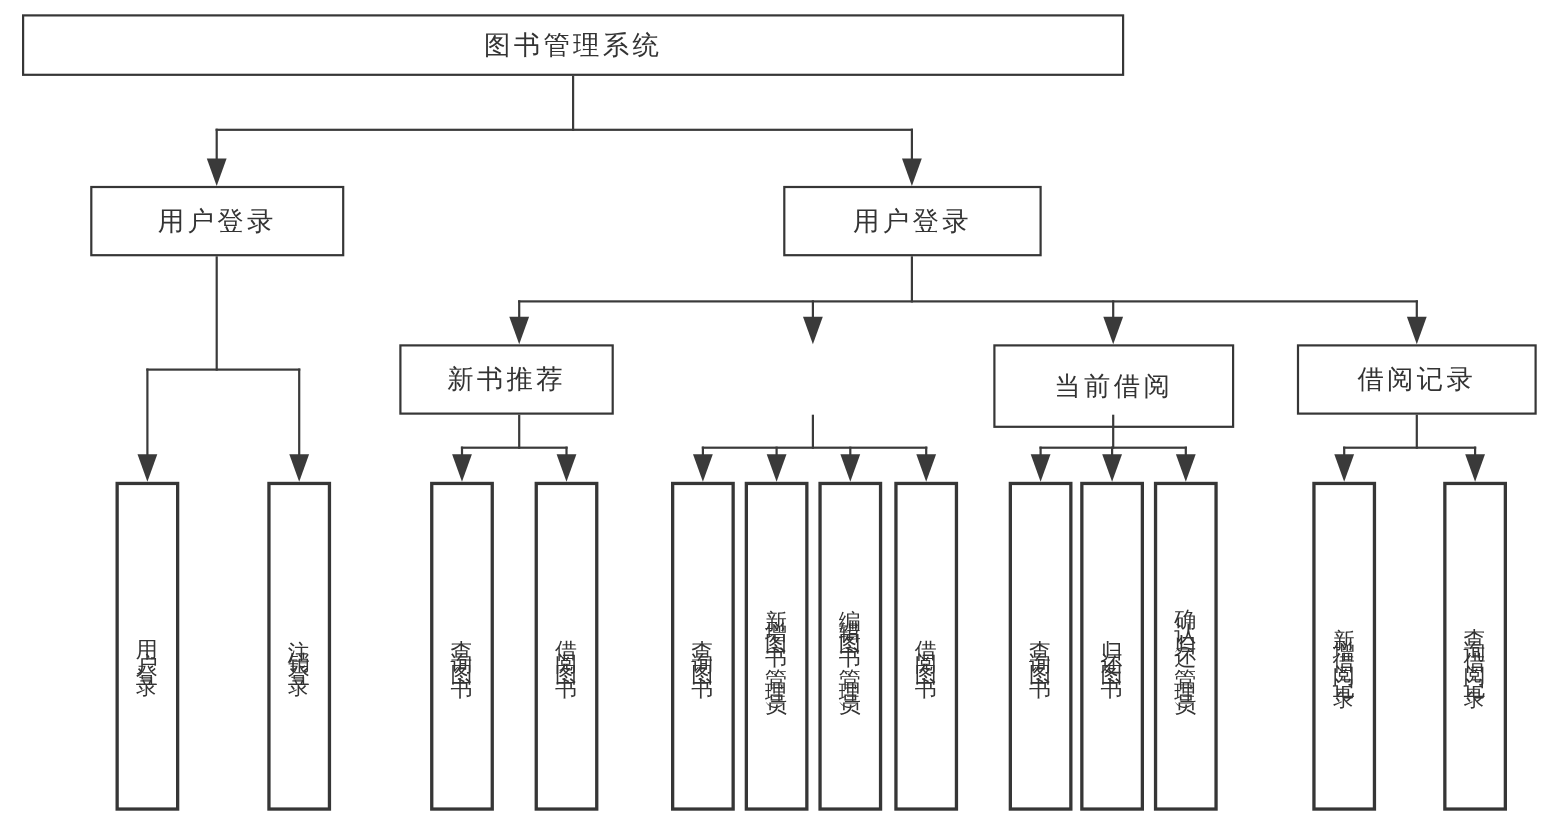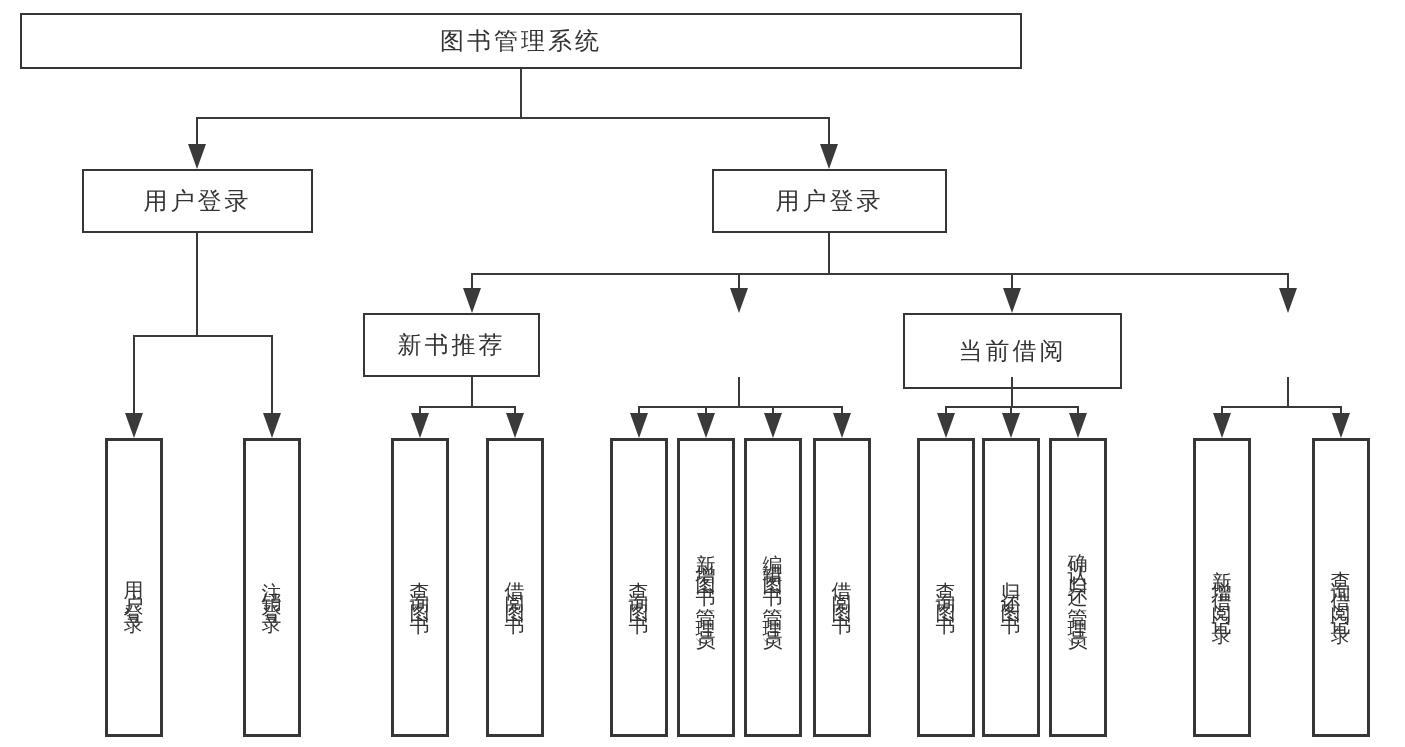--- a/index.html
+++ b/index.html
@@ -50,25 +50,28 @@
     <span>图书管理系统</span>
   </div>
 
   <div class="node h" style="left:82px; top:169px; width:231px; height:64px;">
     <span>用户登录</span>
   </div>
   <div class="node h" style="left:712px; top:169px; width:235px; height:64px;">
     <span>用户登录</span>
   </div>
 
-  <div class="node h" style="left:363px; top:313px; width:177px; height:64px;">
+  <div class="node h" style="left:363px; top:313px; width:195px; height:64px;">
     <span>新书推荐</span>
   </div>
   <div class="node h" style="left:903px; top:313px; width:219px; height:76px;">
     <span>当前借阅</span>
+  </div>
+  <div class="node h" style="left:1179px; top:313px; width:218px; height:64px;">
+    <span>借阅记录</span>
   </div>
 
   <div class="node v" style="left:105px; top:438px; width:58px; height:299px;">
     <span class="vtext">用户登录</span>
   </div>
   <div class="node v" style="left:243px; top:438px; width:58px; height:299px;">
     <span class="vtext">注销登录</span>
   </div>
 
   <div class="node v" style="left:391px; top:438px; width:58px; height:299px;">

